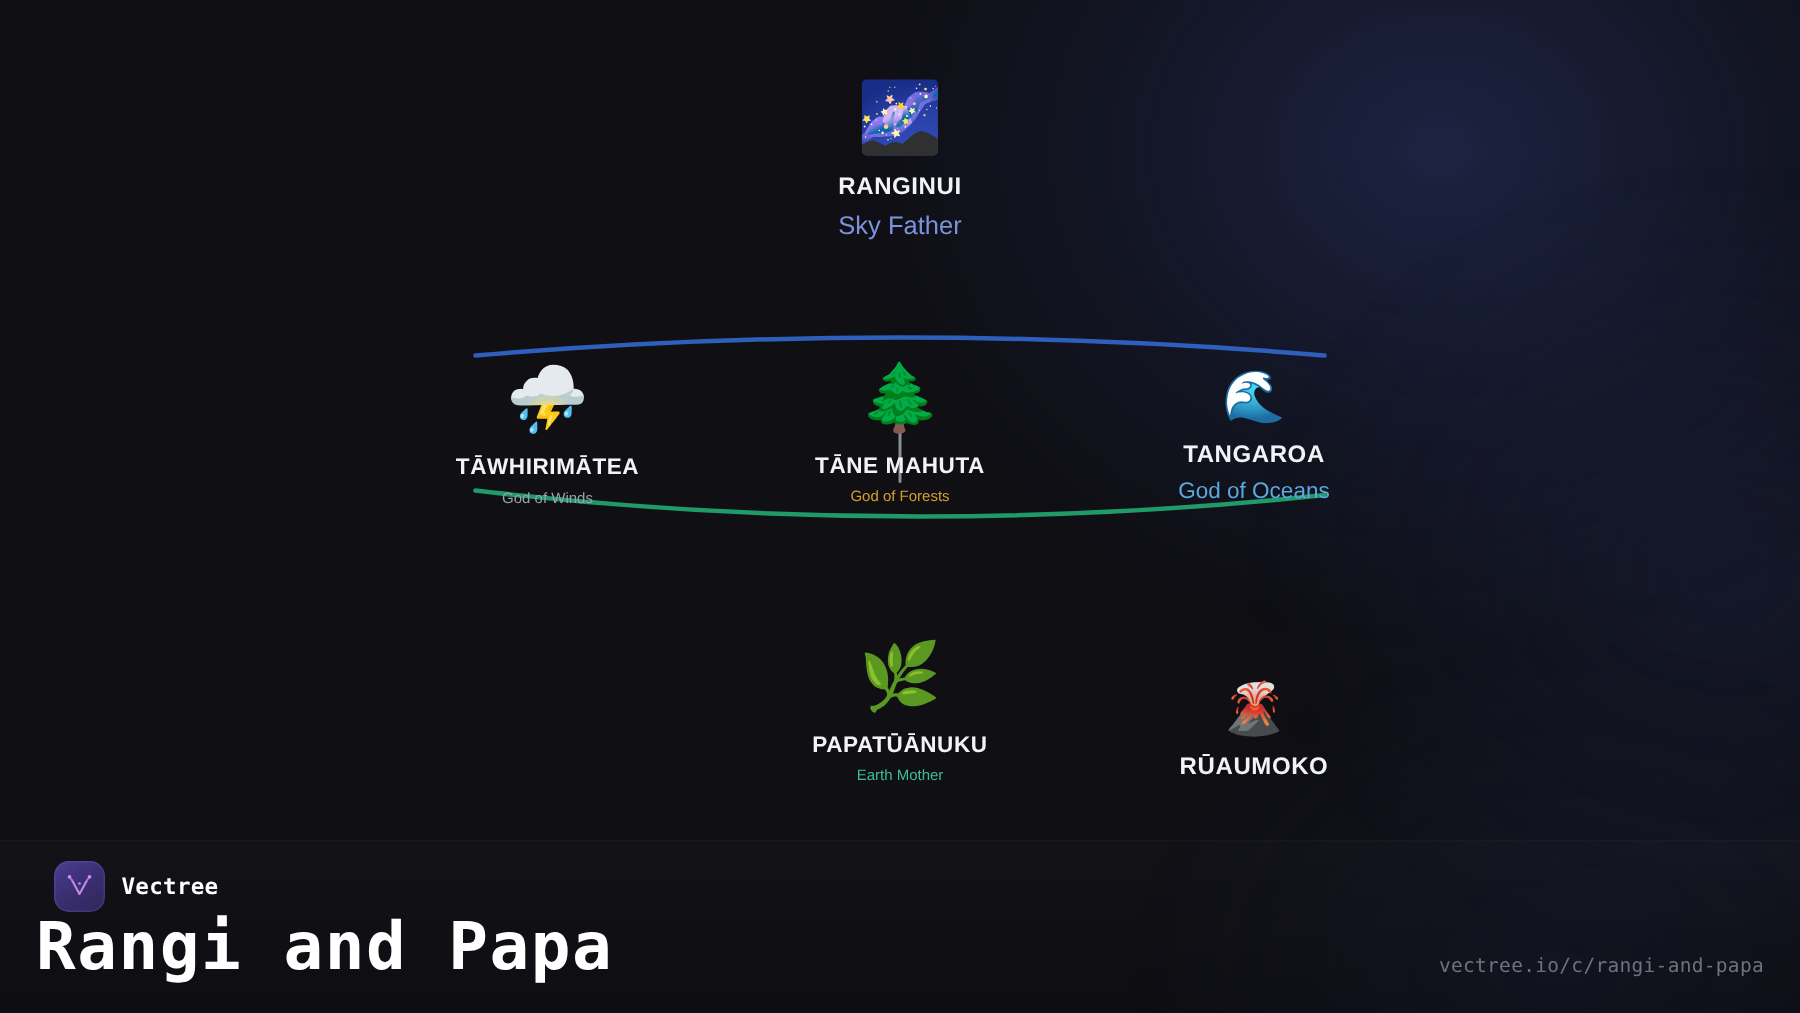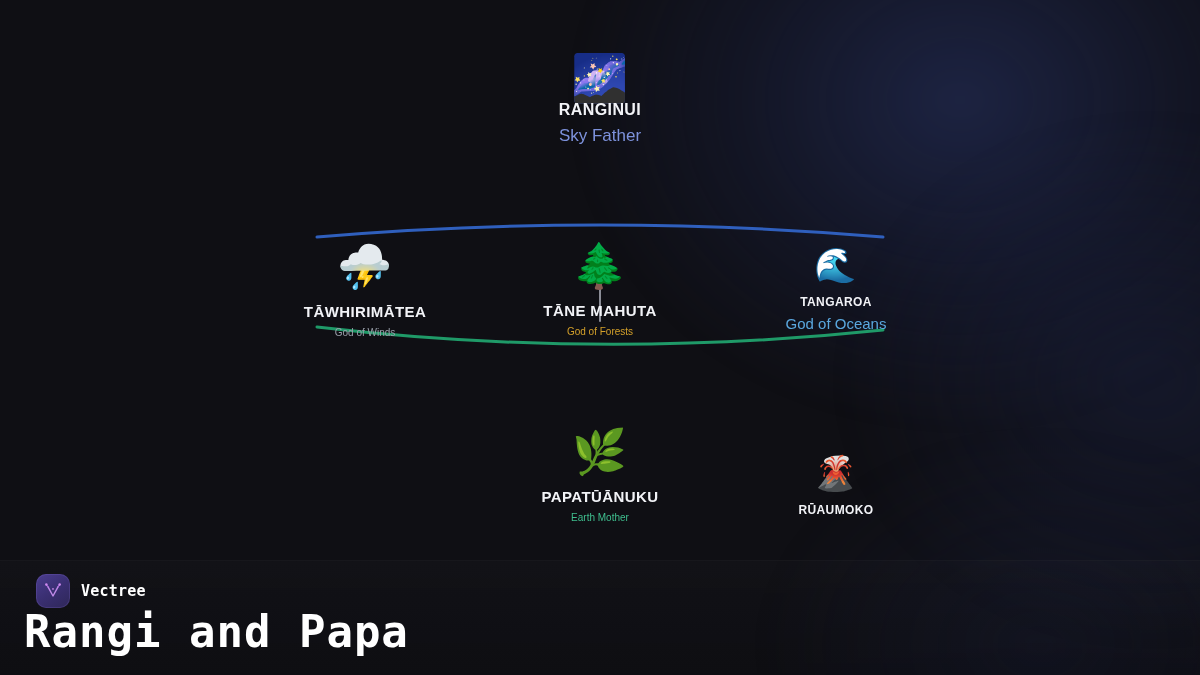--- a/index.html
+++ b/index.html
@@ -95,29 +95,29 @@
     text-align: center;
   }
 
   .node-sub {
     white-space: nowrap;
     text-align: center;
   }
 
   
   .size-lg .node-icon  { font-size: 46px; }
-  .size-lg .node-title { font-size: 16px; }
+  .size-lg .node-title { font-size: 16px; margin-top: 15px; }
   .size-lg .node-sub   { font-size: 17px; margin-top: 7px; }
 
   .size-md .node-icon  { font-size: 44px; }
   .size-md .node-title { font-size: 15px; margin-top: 14px; text-align: right; }
   .size-md .node-sub   { font-size: 10px; margin-top: 7px; }
 
   .size-sm .node-icon  { font-size: 34px; }
-  .size-sm .node-title { font-size: 12px; margin-top: 13px; }
+  .size-sm .node-title { font-size: 16px; margin-top: 13px; }
   .size-sm .node-sub   { font-size: 15px; margin-top: 6px; }
 
   
   .footer {
     position: absolute;
     left: 0;
     bottom: 0;
     width: 1200px;
     height: 115px;
     border-top: 1px solid rgba(255,255,255,0.045);
@@ -230,13 +230,14 @@
         <path d="M6 7 L4.2 4.6" fill="none" stroke="#b06ee0" stroke-width="1.5" stroke-linecap="round"></path>
         <path d="M18 7 L19.8 4.6" fill="none" stroke="#b06ee0" stroke-width="1.5" stroke-linecap="round"></path>
         <circle cx="4.0" cy="4.2" r="1.5" fill="#cf8bf0"></circle>
         <circle cx="20.0" cy="4.2" r="1.5" fill="#cf8bf0"></circle>
         <circle cx="12" cy="9.5" r="1.0" fill="#cf8bf0"></circle>
       </svg>
     </div>
     <span class="brand-name">Vectree</span>
   </div>
   <div class="page-title">Rangi and Papa</div>
+  <div class="footer-url">vectree.io/c/rangi-and-papa</div>
 </div>
 
 </body></html>

